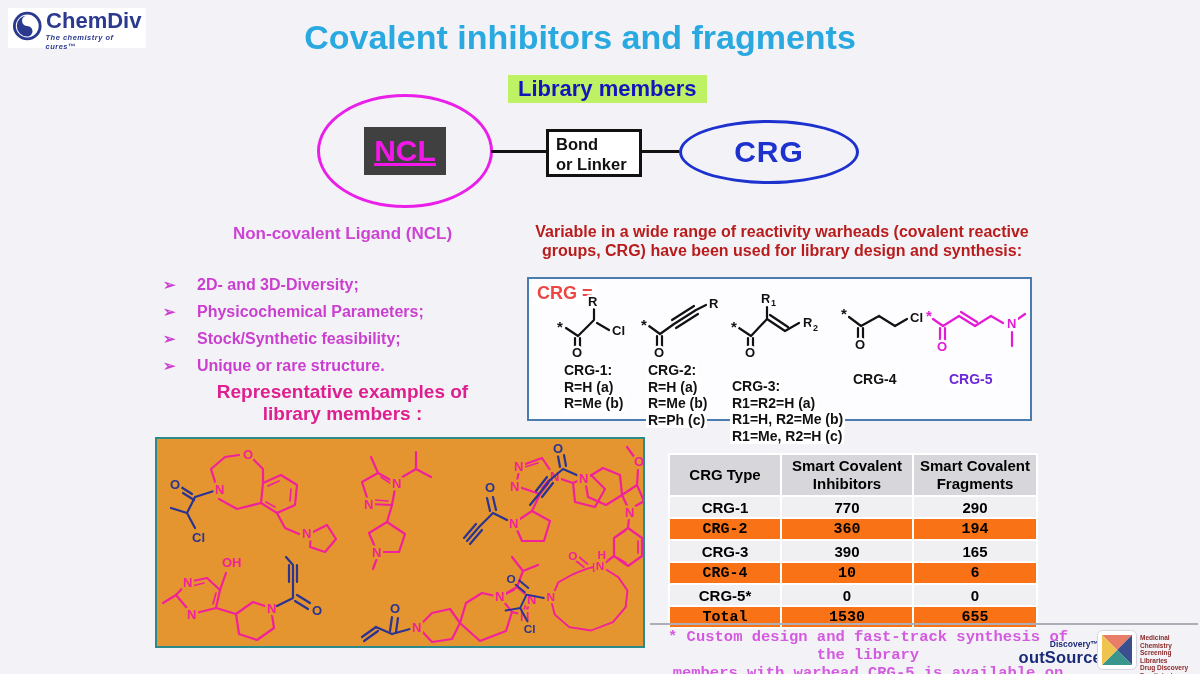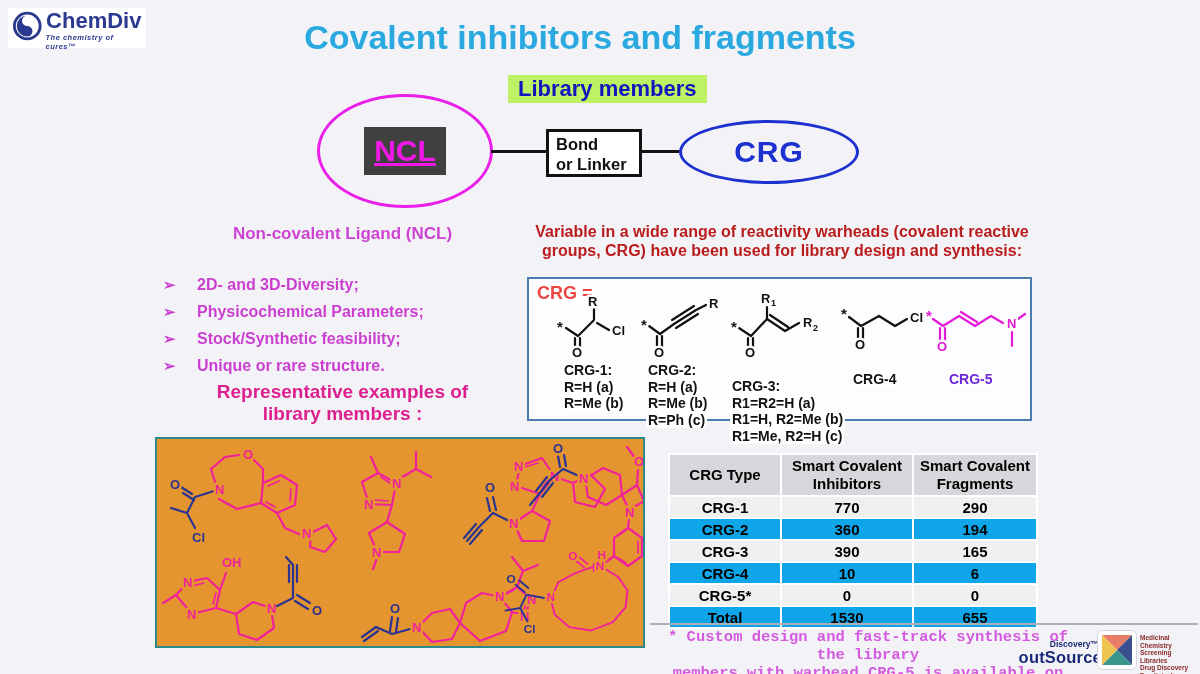--- a/index.html
+++ b/index.html
@@ -58,21 +58,21 @@
   .sm{stroke:#f0219b;} .tm{fill:#f0219b;}
   .sn{stroke:#2b3490;} .tn{fill:#2b3490;}
   .sk{stroke:#111;}    .tk{fill:#111;}
   .s5{stroke:#e31bd6;} .t5{fill:#e31bd6;}
 
   .tbl{left:668px;top:453px;border-collapse:collapse;}
   .tbl th,.tbl td{border:2px solid #fff;font-family:"Liberation Sans",sans-serif;font-size:15px;font-weight:bold;color:#000;text-align:center;padding:0;}
   .tbl th{background:#d7d7db;height:40px;white-space:pre-line;line-height:18px;}
   .tbl td{height:20px;}
   .row-odd td{background:#f0f0f3;}
-  .row-even td{background:#0ea5e9;}
+  .row-even td{background:#f97316;font-family:Liberation Mono, monospace;}
   .crg5-cell{color:#f23fc8;}
   .cw1{width:110px;} .cw2{width:130px;} .cw3{width:122px;}
 
   .divider{left:650px;top:623px;width:548px;height:2px;background:#aeaeb9;}
   .footnote{left:662px;top:628px;width:412px;text-align:center;font-size:15.5px;font-weight:bold;color:#d45ae0;line-height:18px;font-family:Liberation Mono, monospace;}
 
   .outsource{left:1016px;top:640px;width:86px;text-align:right;color:#1b2a78;}
   .os-top{font-size:8.5px;font-weight:bold;line-height:9px;padding-right:3px;}
   .os-main{font-size:16.5px;font-weight:bold;line-height:16px;letter-spacing:.2px;}
   .pinwheel{left:1097px;top:630px;width:40px;height:40px;}

